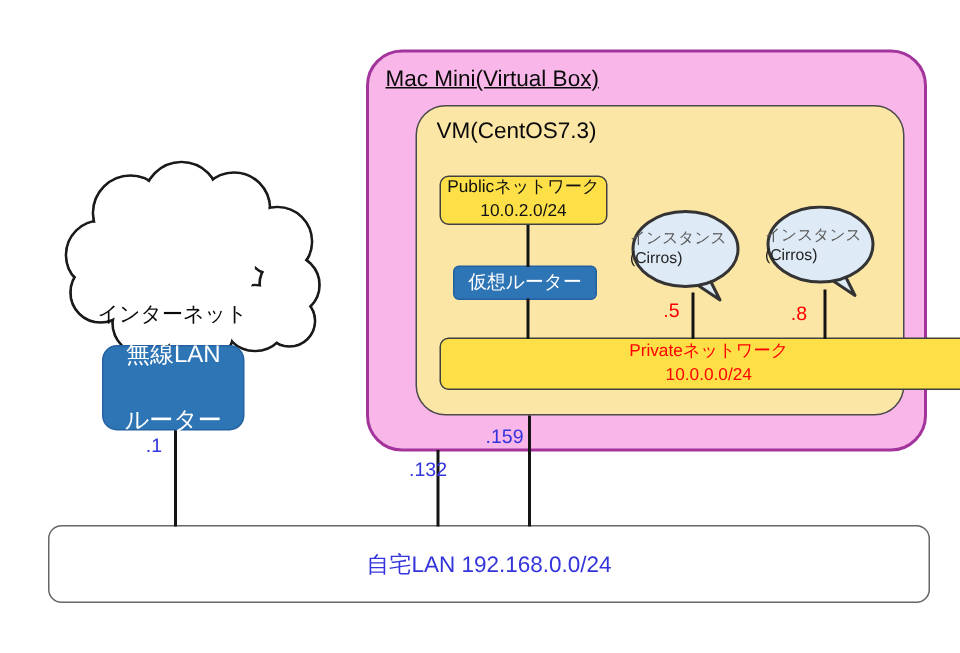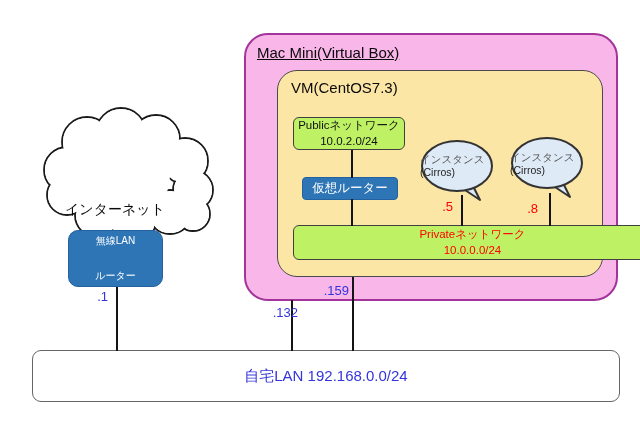--- a/index.html
+++ b/index.html
@@ -21,34 +21,34 @@
   }
   .lan-box{
     left:32px;top:350px;width:588px;height:52px;
     background:#fff;border:1.5px solid #666;border-radius:9px;
     box-sizing:border-box;z-index:2;
     display:flex;align-items:center;justify-content:center;
     font-size:15px;font-weight:500;color:#3434DC;
   }
   .title{font-size:15px;color:#0a0a0a;z-index:3;white-space:nowrap;}
   .net-box{
-    background:#bef264;border:1.6px solid #404040;border-radius:6px;
+    background:#fde047;border:1.6px solid #404040;border-radius:6px;
     box-sizing:border-box;z-index:3;text-align:center;
     display:flex;flex-direction:column;justify-content:center;
     font-size:11.5px;font-weight:500;line-height:1.35;white-space:nowrap;
   }
   .public-box{left:293px;top:117px;width:112px;height:33px;color:#111;}
   .private-box{left:293px;top:225px;width:359px;height:35px;color:#FF0000;}
   .blue-box{
     background:#2E75B6;border:1.5px solid #2361A0;box-sizing:border-box;
     color:#fff;text-align:center;z-index:4;
   }
   .router-box{
     left:68px;top:230px;width:95px;height:57px;border-radius:10px;
-    font-size:10px;font-weight:500;line-height:1.45;
+    font-size:16px;font-weight:500;line-height:1.45;
     display:flex;flex-direction:column;justify-content:center;gap:20px;
   }
   .vrouter-box{
     left:302px;top:177px;width:96px;height:23px;border-radius:4px;
     font-size:12.5px;font-weight:500;line-height:21px;
   }
   .vline{width:2px;background:#141414;z-index:4;}
   .ip-label{font-size:13px;font-weight:500;text-align:right;z-index:6;white-space:nowrap;}
   .blue-text{color:#3434DC;}
   .red-text{color:#FF0000;}

